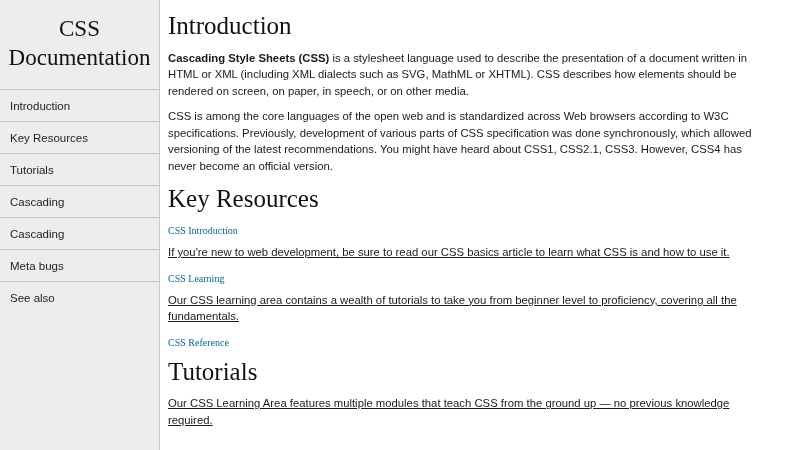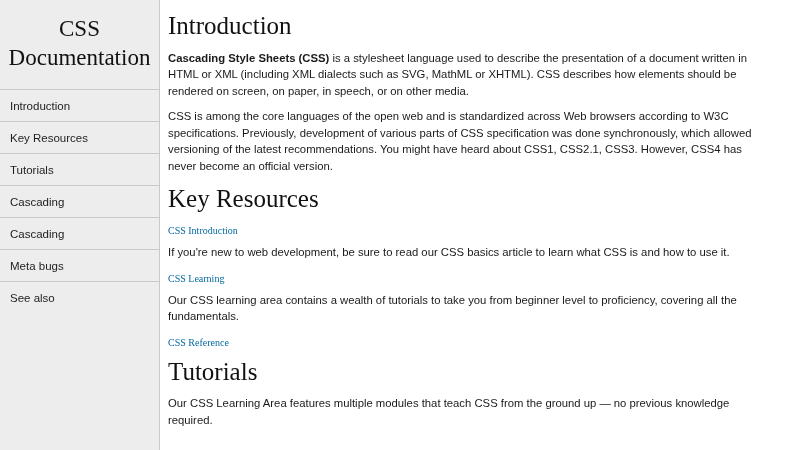--- a/index.html
+++ b/index.html
@@ -110,20 +110,21 @@
 
   p.body {
     font-family: "Liberation Sans", sans-serif;
     font-size: 11.3px;
     line-height: 1.47;
     color: #1a1a1a;
     margin: 0 0 9px 0;
   }
   p.body.tight {
     margin-bottom: 7px;
+    text-decoration: underline;
   }
 
   .lead {
     font-weight: bold;
     text-align: right;
   }
 </style>
 </head>
 <body>
 

